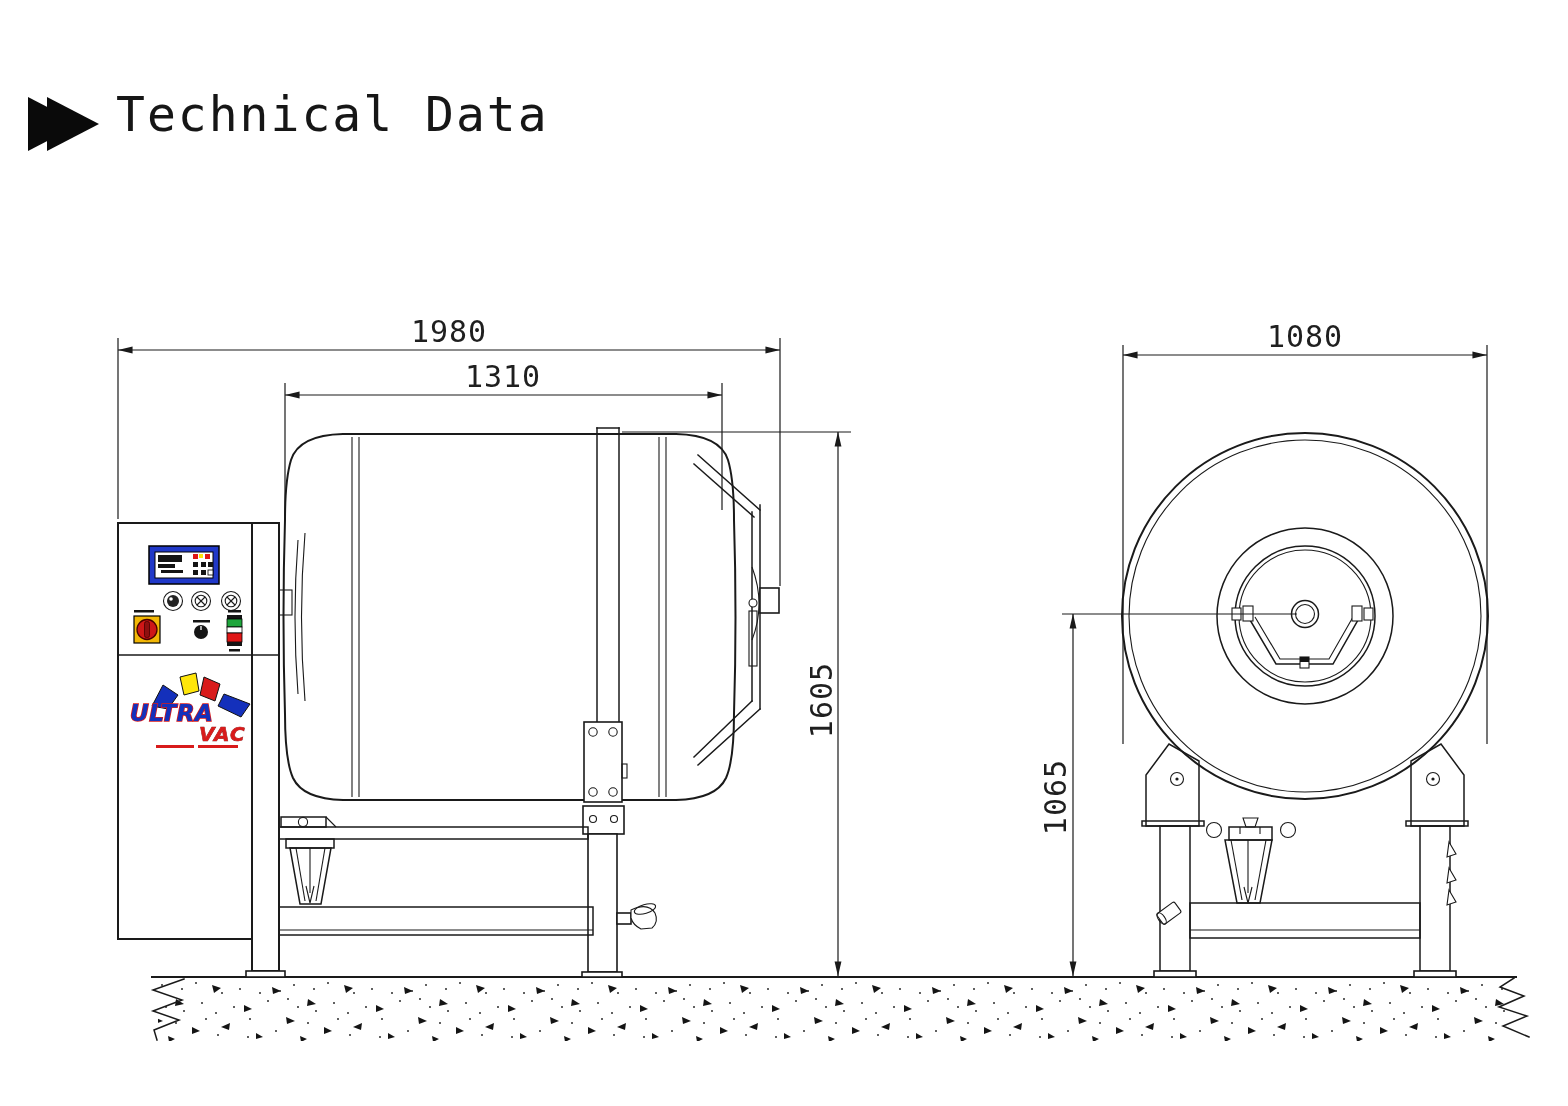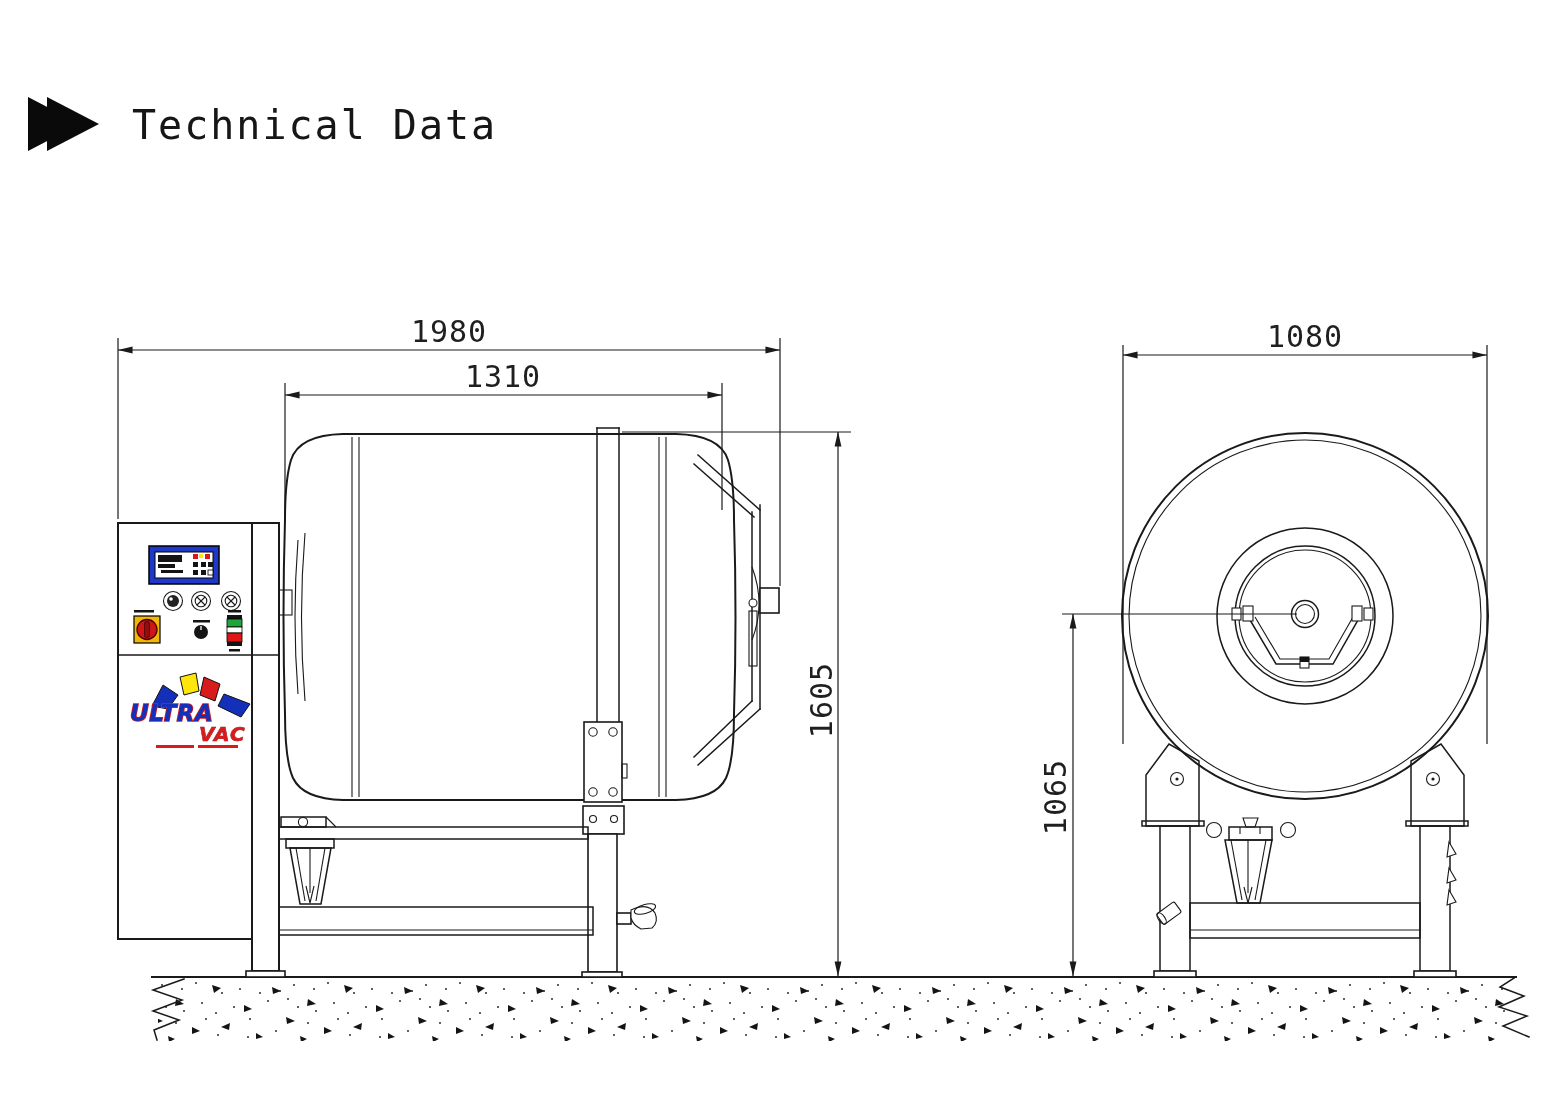--- a/index.html
+++ b/index.html
@@ -1,22 +1,22 @@
 <!DOCTYPE html>
 <html><head>
 <meta charset="utf-8">
 <style>
   html,body{margin:0;padding:0;background:#ffffff;}
   .page{position:relative;width:1568px;height:1106px;background:#fff;overflow:hidden;
         font-family:"DejaVu Sans",sans-serif;}
   .hdr{position:absolute;left:0;top:0;width:100%;height:180px;}
   .hdr svg{position:absolute;left:0;top:0;}
-  .title{position:absolute;left:116px;top:86px;margin:16px;
+  .title{position:absolute;left:116px;top:86px;margin:0;
          font-family:"DejaVu Sans Mono",monospace;font-weight:400;
-         font-size:40px;letter-spacing:2px;color:#161616;}
+         font-size:48px;letter-spacing:2px;color:#161616;}
   #dwg{position:absolute;left:0;top:0;}
   .s2{stroke:#1a1a1a;stroke-width:2;fill:none;stroke-linecap:square;}
   .s15{stroke:#1a1a1a;stroke-width:1.5;fill:none;stroke-linecap:square;}
   .s1{stroke:#1a1a1a;stroke-width:1.1;fill:none;}
   .sw{stroke:#1a1a1a;stroke-width:1.6;fill:#fff;}
   .sw1{stroke:#1a1a1a;stroke-width:1.1;fill:#fff;}
   .dim{stroke:#1a1a1a;stroke-width:1.2;fill:none;}
   .blk{fill:#141414;stroke:none;}
   text.dimtxt{font-family:"DejaVu Sans Mono",monospace;font-size:30px;
               fill:#1f1f1f;letter-spacing:1px;}

